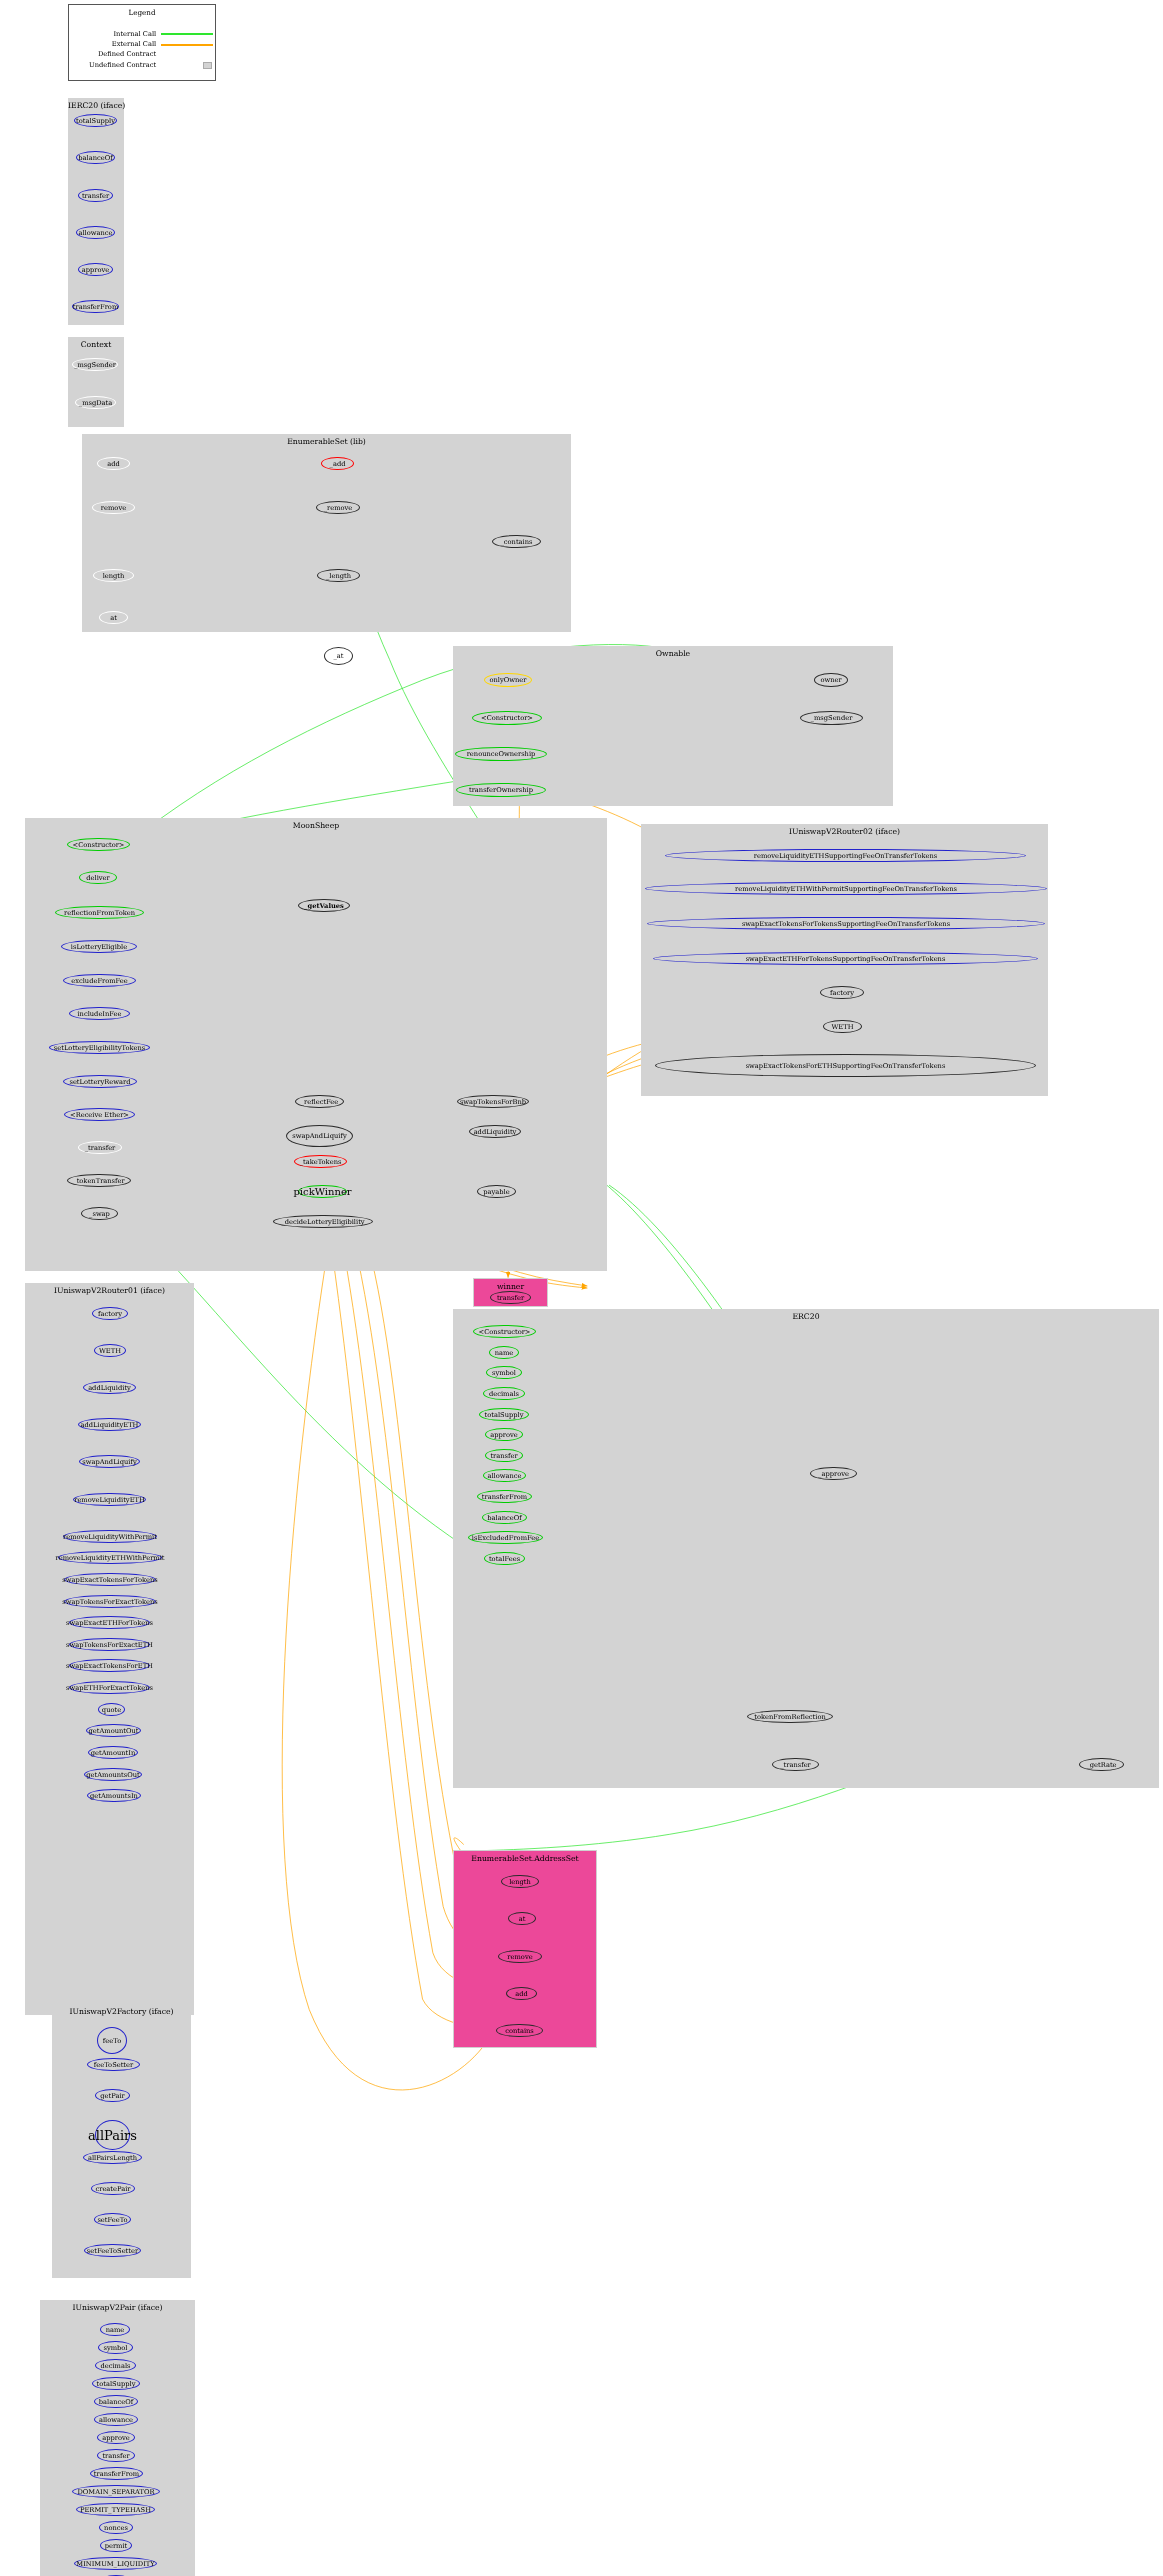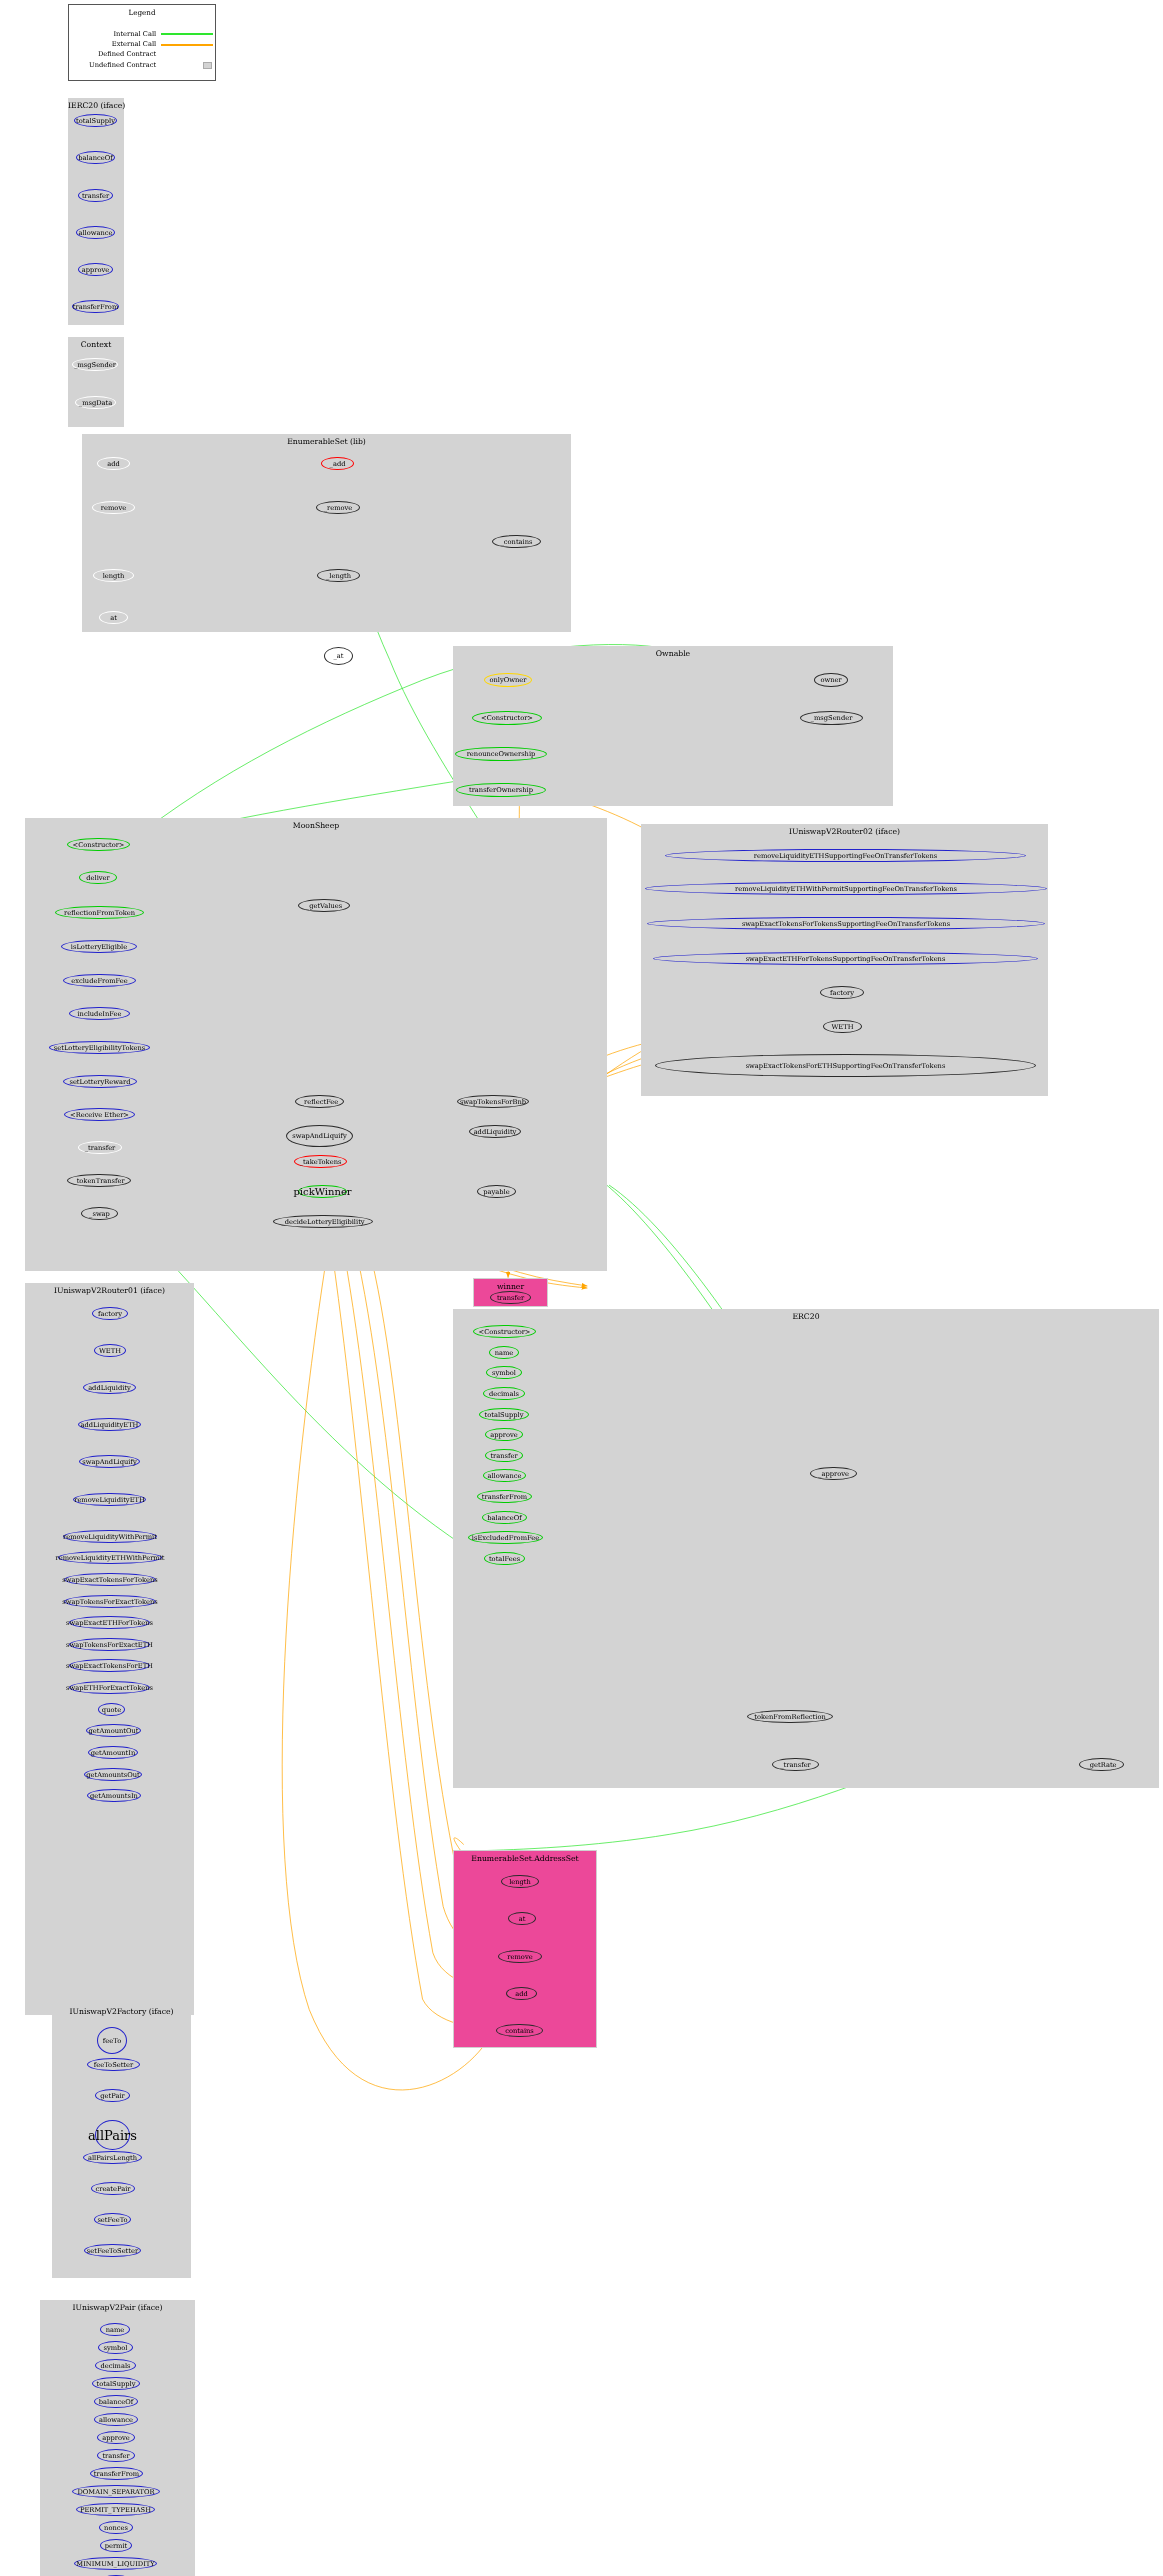--- a/index.html
+++ b/index.html
@@ -183,21 +183,21 @@
     <div class="node" style="left: 55px; top: 906px; width: 89px; height: 13.4px; border-color: rgb(0, 204, 0); font-size: 6.7px;">reflectionFromToken</div>
     <div class="node" style="left: 61px; top: 940px; width: 76px; height: 13.4px; border-color: rgb(34, 34, 204); font-size: 6.7px;">isLotteryEligible</div>
     <div class="node" style="left: 63px; top: 974px; width: 73px; height: 13.4px; border-color: rgb(34, 34, 204); font-size: 6.7px;">excludeFromFee</div>
     <div class="node" style="left: 69px; top: 1007px; width: 61px; height: 13.4px; border-color: rgb(34, 34, 204); font-size: 6.7px;">includeInFee</div>
     <div class="node" style="left: 49px; top: 1041px; width: 101px; height: 13.4px; border-color: rgb(34, 34, 204); font-size: 6.7px;">setLotteryEligibilityTokens</div>
     <div class="node" style="left: 63px; top: 1075px; width: 74px; height: 13.4px; border-color: rgb(34, 34, 204); font-size: 6.7px;">setLotteryReward</div>
     <div class="node" style="left: 64px; top: 1108px; width: 71px; height: 13.4px; border-color: rgb(34, 34, 204); font-size: 6.7px;">&lt;Receive Ether&gt;</div>
     <div class="node" style="left: 78px; top: 1141px; width: 44px; height: 13.4px; border-color: rgb(255, 255, 255); font-size: 6.7px;">_transfer</div>
     <div class="node" style="left: 67px; top: 1174px; width: 64px; height: 13.4px; border-color: rgb(43, 43, 43); font-size: 6.7px;">_tokenTransfer</div>
     <div class="node" style="left: 81px; top: 1207px; width: 37px; height: 13.4px; border-color: rgb(43, 43, 43); font-size: 6.7px;">_swap</div>
-    <div class="node" style="left: 298px; top: 899px; width: 52px; height: 13.4px; border-color: rgb(43, 43, 43); font-size: 6.7px;">_getValues</div>
+    <div class="node" style="left: 298px; top: 899px; width: 52px; height: 13.4px; border-color: rgb(43, 43, 43); font-size: 6.7px; font-weight: bold;">_getValues</div>
     <div class="node" style="left: 295px; top: 1095px; width: 49px; height: 13.4px; border-color: rgb(43, 43, 43); font-size: 6.7px;">_reflectFee</div>
     <div class="node" style="left: 286px; top: 1125px; width: 67px; height: 22px; border-color: rgb(43, 43, 43); font-size: 6.7px;">swapAndLiquify</div>
     <div class="node" style="left: 294px; top: 1155px; width: 53px; height: 13.4px; border-color: rgb(255, 0, 0); font-size: 6.7px;">_takeTokens</div>
     <div class="node" style="left: 298px; top: 1185px; width: 49px; height: 13.4px; border-color: rgb(0, 204, 0); font-size: 10px;">pickWinner</div>
     <div class="node" style="left: 273px; top: 1215px; width: 100px; height: 13.4px; border-color: rgb(43, 43, 43); font-size: 6.7px;">_decideLotteryEligibility</div>
     <div class="node" style="left: 457px; top: 1095px; width: 72px; height: 13.4px; border-color: rgb(43, 43, 43); font-size: 6.7px;">swapTokensForBnb</div>
     <div class="node" style="left: 469px; top: 1125px; width: 52px; height: 13.4px; border-color: rgb(43, 43, 43); font-size: 6.7px;">addLiquidity</div>
     <div class="node" style="left: 477px; top: 1185px; width: 39px; height: 13.4px; border-color: rgb(43, 43, 43); font-size: 6.7px;">payable</div>
     <div class="node" style="left: 665px; top: 849px; width: 361px; height: 13.4px; border-color: rgb(34, 34, 204); font-size: 6.7px;">removeLiquidityETHSupportingFeeOnTransferTokens</div>
     <div class="node" style="left: 645px; top: 882px; width: 402px; height: 13.4px; border-color: rgb(34, 34, 204); font-size: 6.7px;">removeLiquidityETHWithPermitSupportingFeeOnTransferTokens</div>

